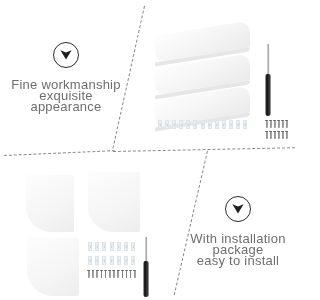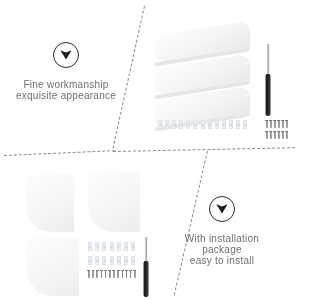--- a/index.html
+++ b/index.html
@@ -50,37 +50,37 @@
     transform: rotate(103deg);
   }
 
   
   .feature {
     position: absolute;
     text-align: center;
     width: 112px;
   }
   #feature-top-left { left: 10px; top: 42px; }
-  #feature-bottom-right { left: 166px; top: 196px; }
+  #feature-bottom-right { left: 182px; top: 196px; }
 
   .badge-icon {
     width: 26px;
     height: 26px;
     margin: 0 auto 11px auto;
     border: 1.2px solid #2b2b2b;
     border-radius: 50%;
     display: flex;
     align-items: center;
     justify-content: center;
     box-sizing: border-box;
   }
   .badge-icon svg { display: block; }
 
   .feature-text {
-    font-size: 10px;
+    font-size: 13px;
     line-height: 11px;
     color: #6e6e6e;
     letter-spacing: 0.25px;
     white-space: pre-line;
   }
 
   
   .shelf-iso {
     position: absolute;
     background: linear-gradient(160deg, #fefefe 0%, #f4f4f4 55%, #eaeaea 100%);

